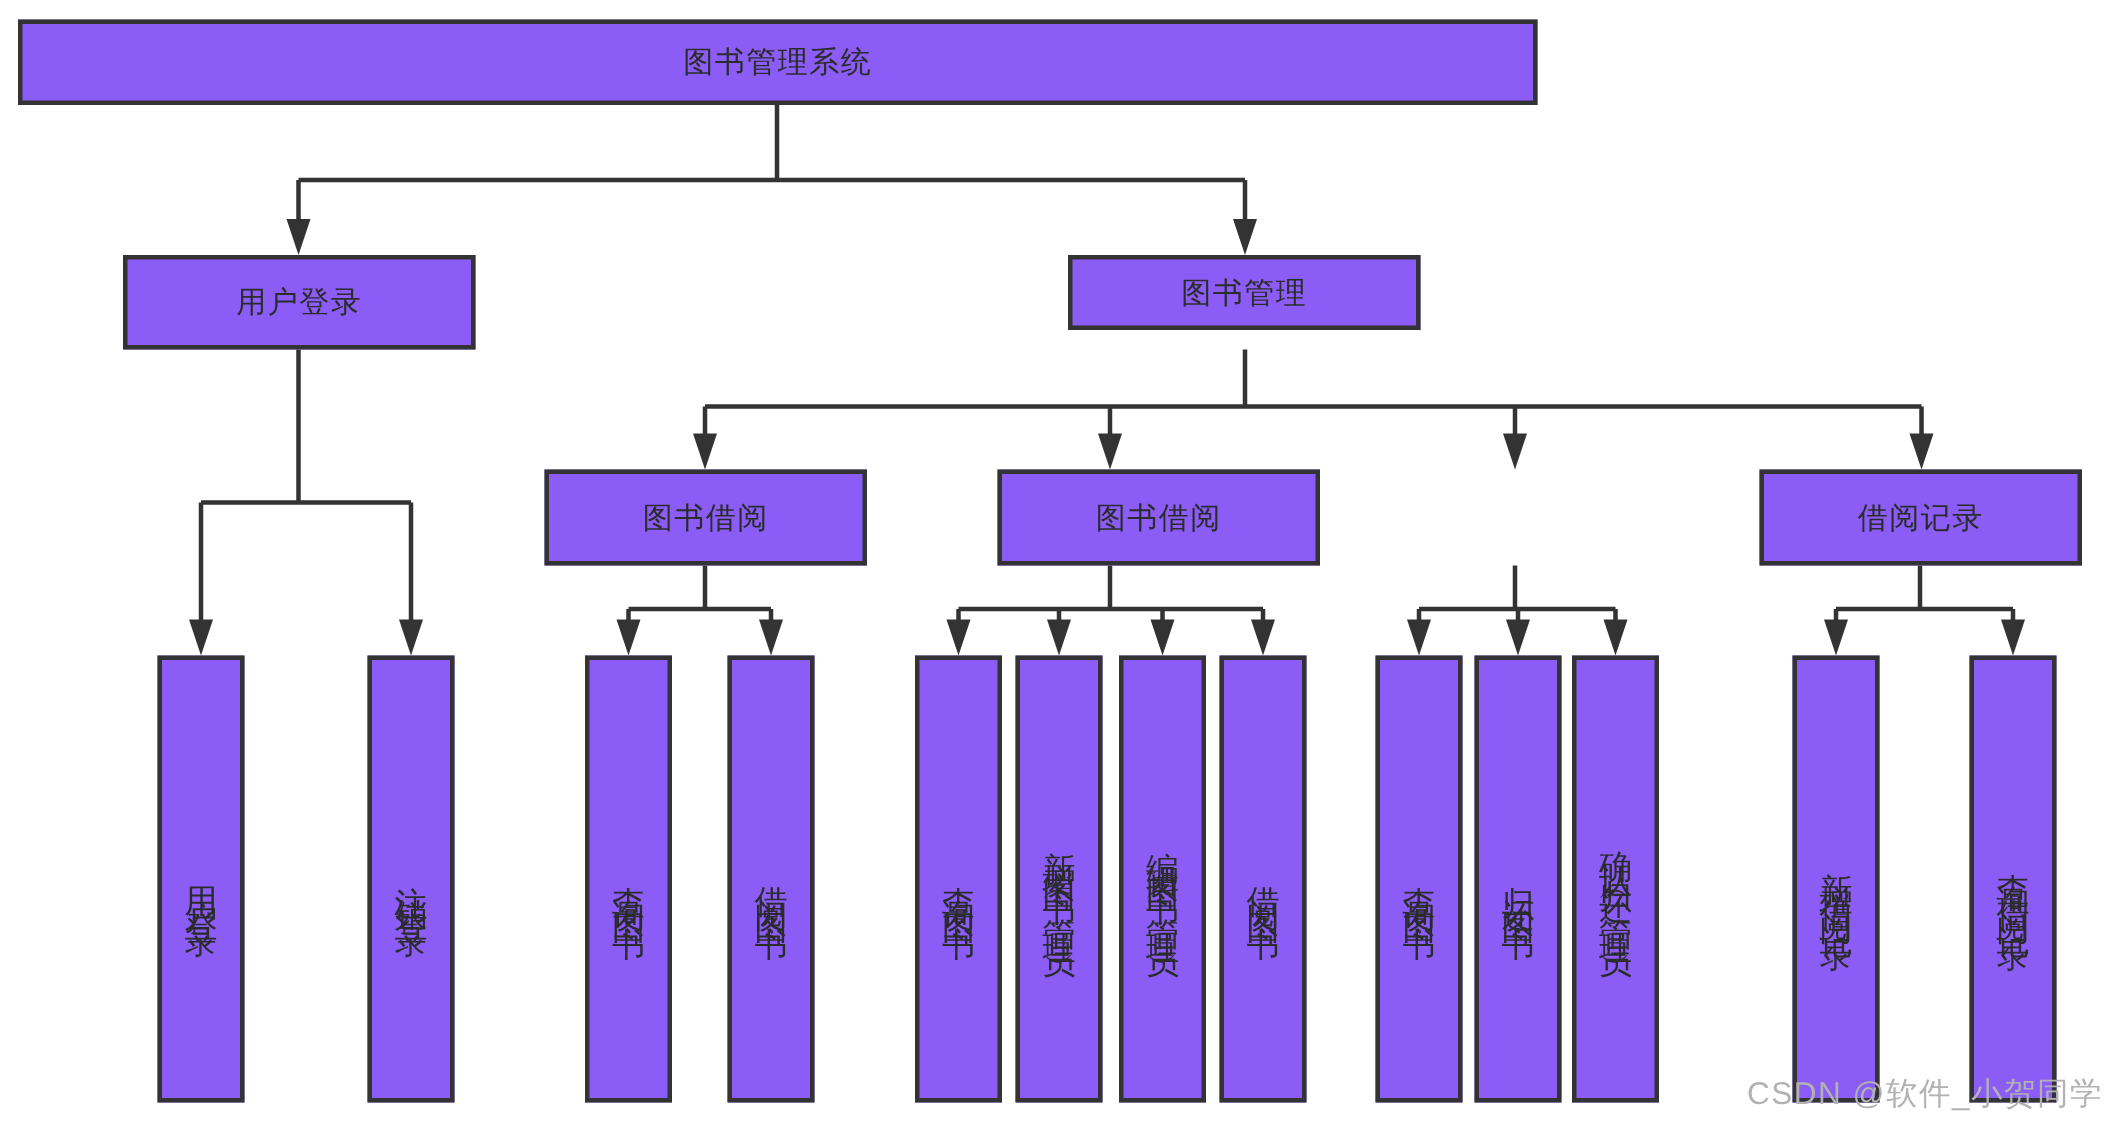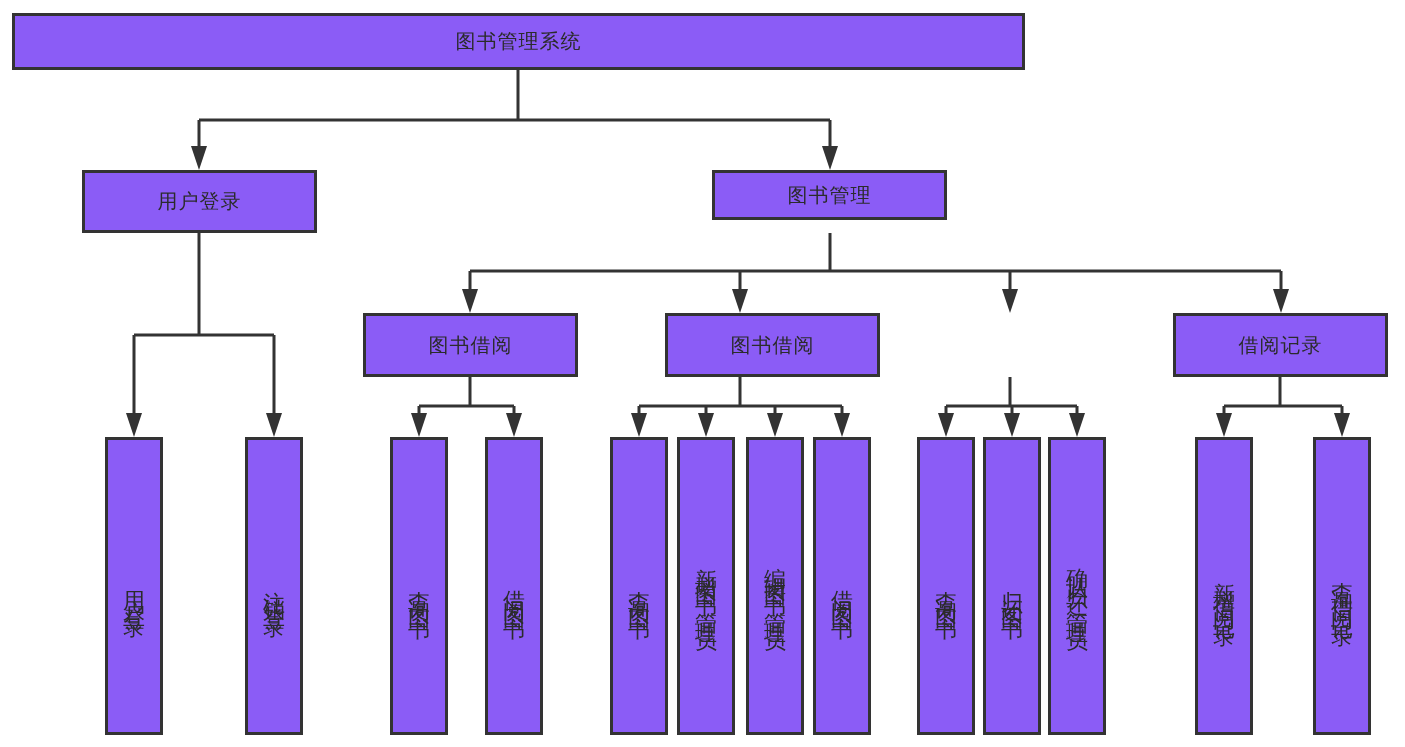--- a/index.html
+++ b/index.html
@@ -131,14 +131,15 @@
     <span>确认归还（管理员）</span>
   </div>
 
   <div class="box vbox" style="left:1195px;top:437px;width:58px;height:298px">
     <span>新增借阅记录</span>
   </div>
   <div class="box vbox" style="left:1313px;top:437px;width:58px;height:298px">
     <span>查询借阅记录</span>
   </div>
 
+  <div class="watermark">CSDN @软件_小贺同学</div>
 
 </div>
 
 </body></html>

